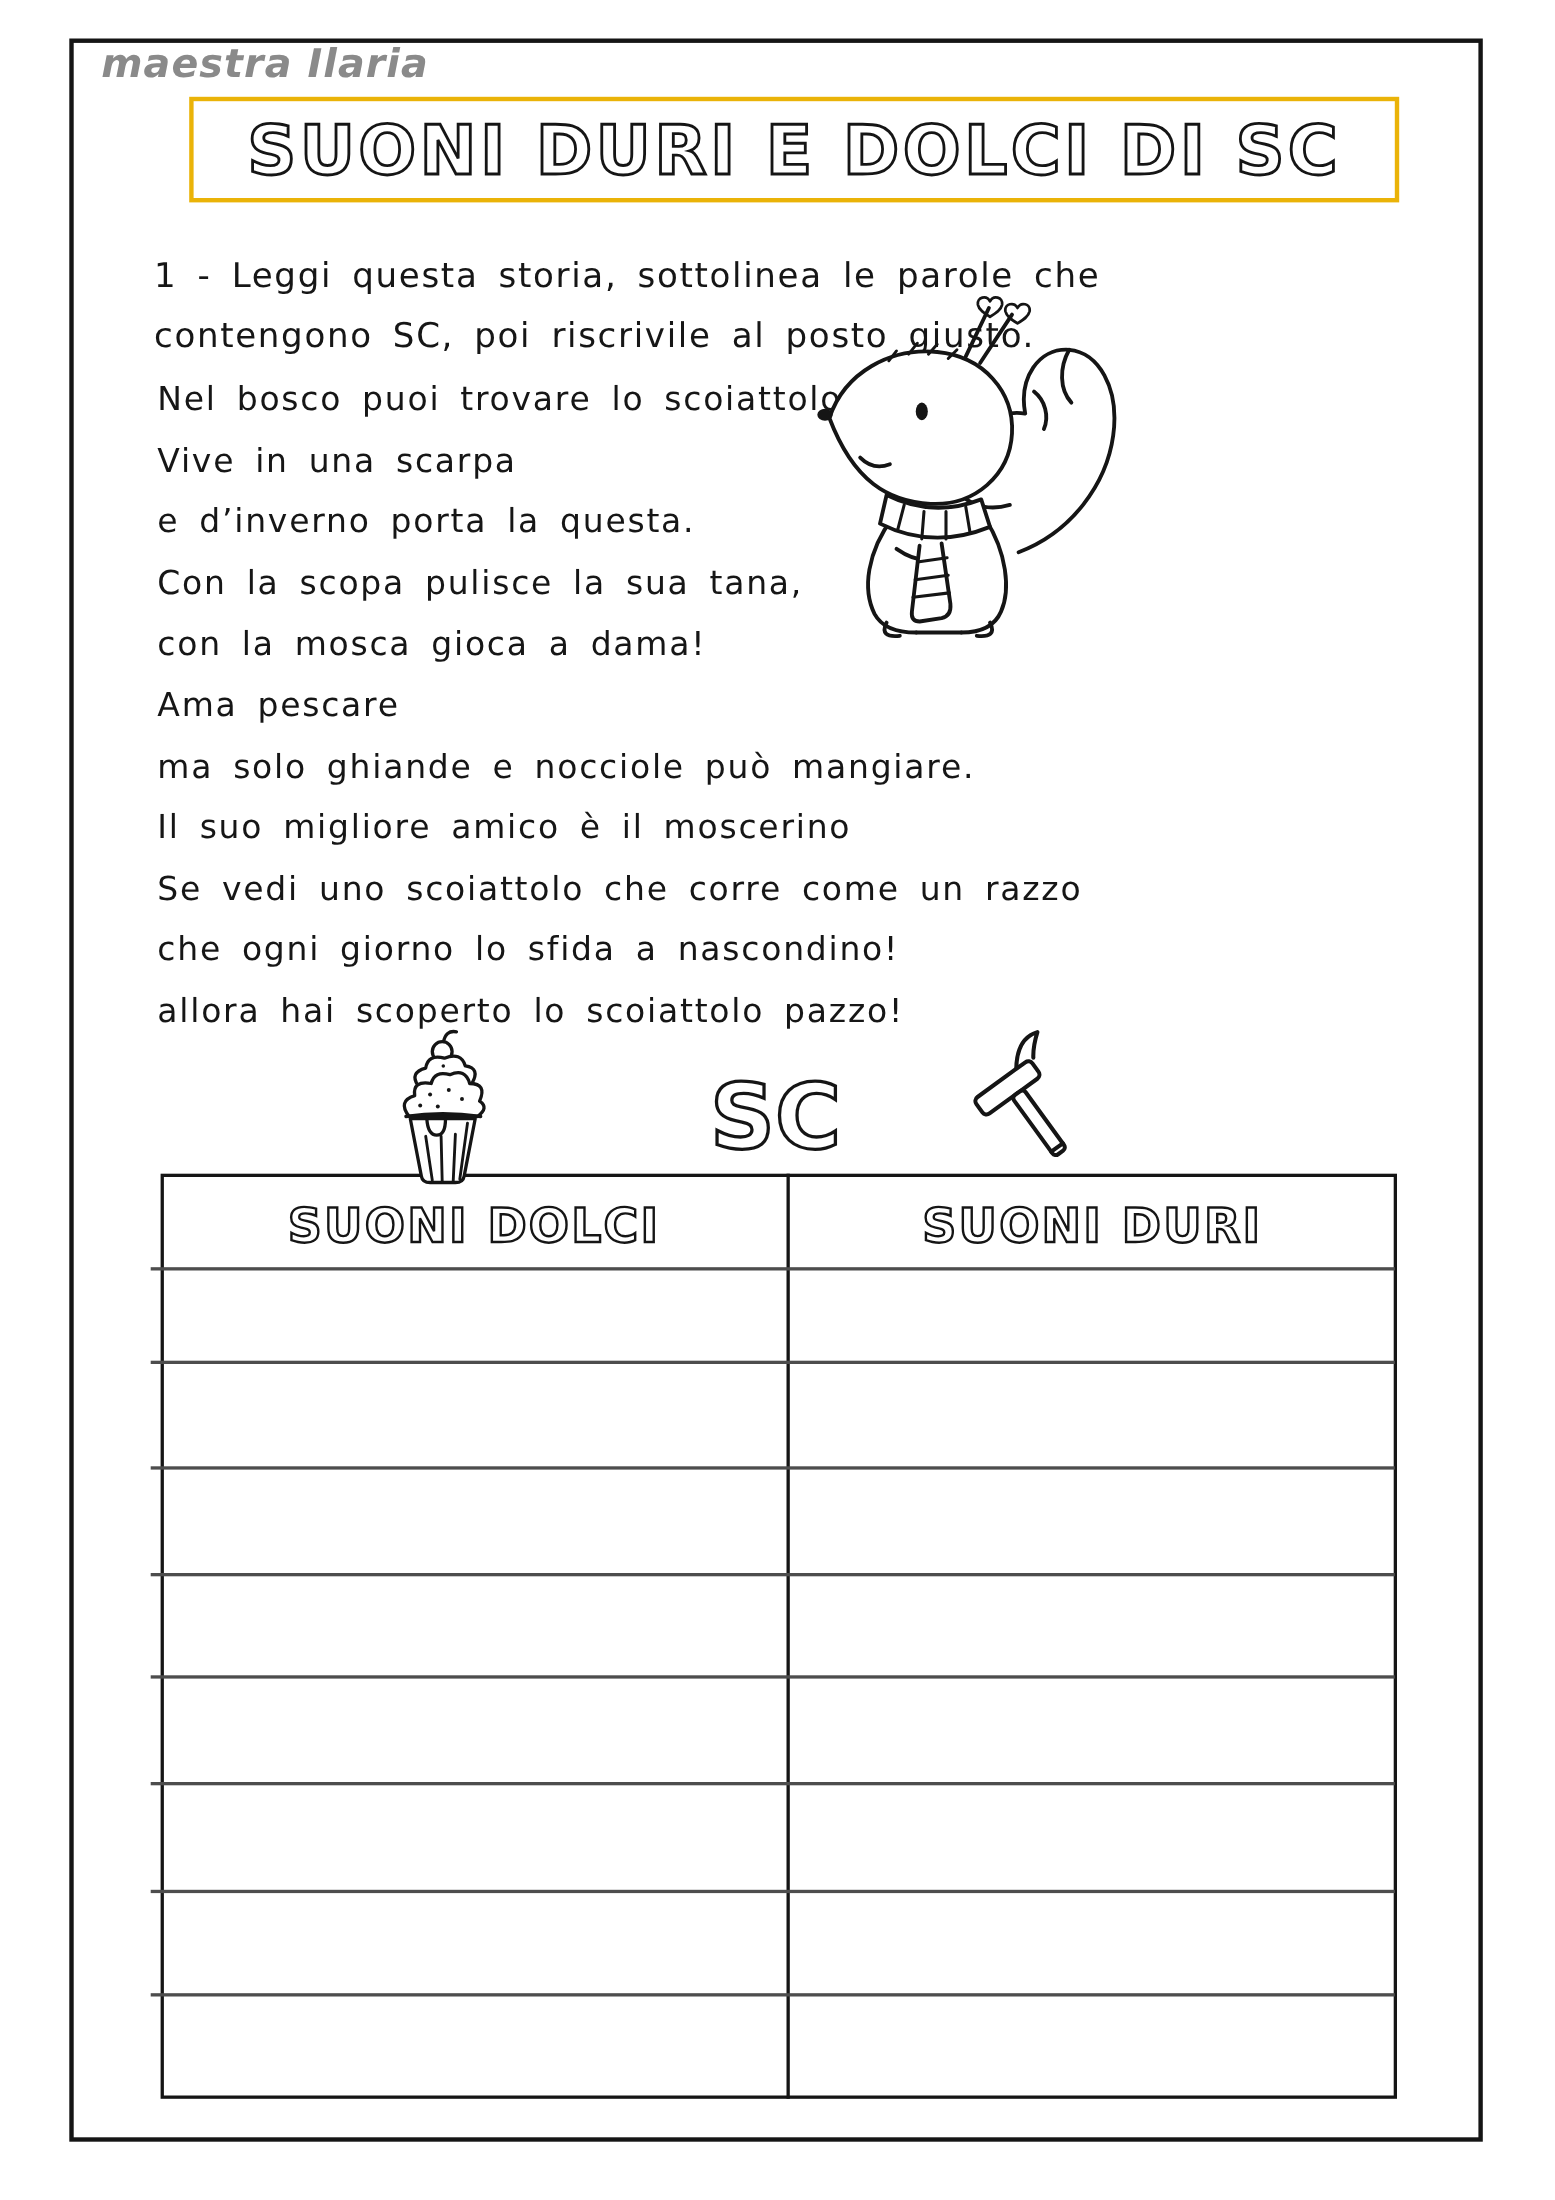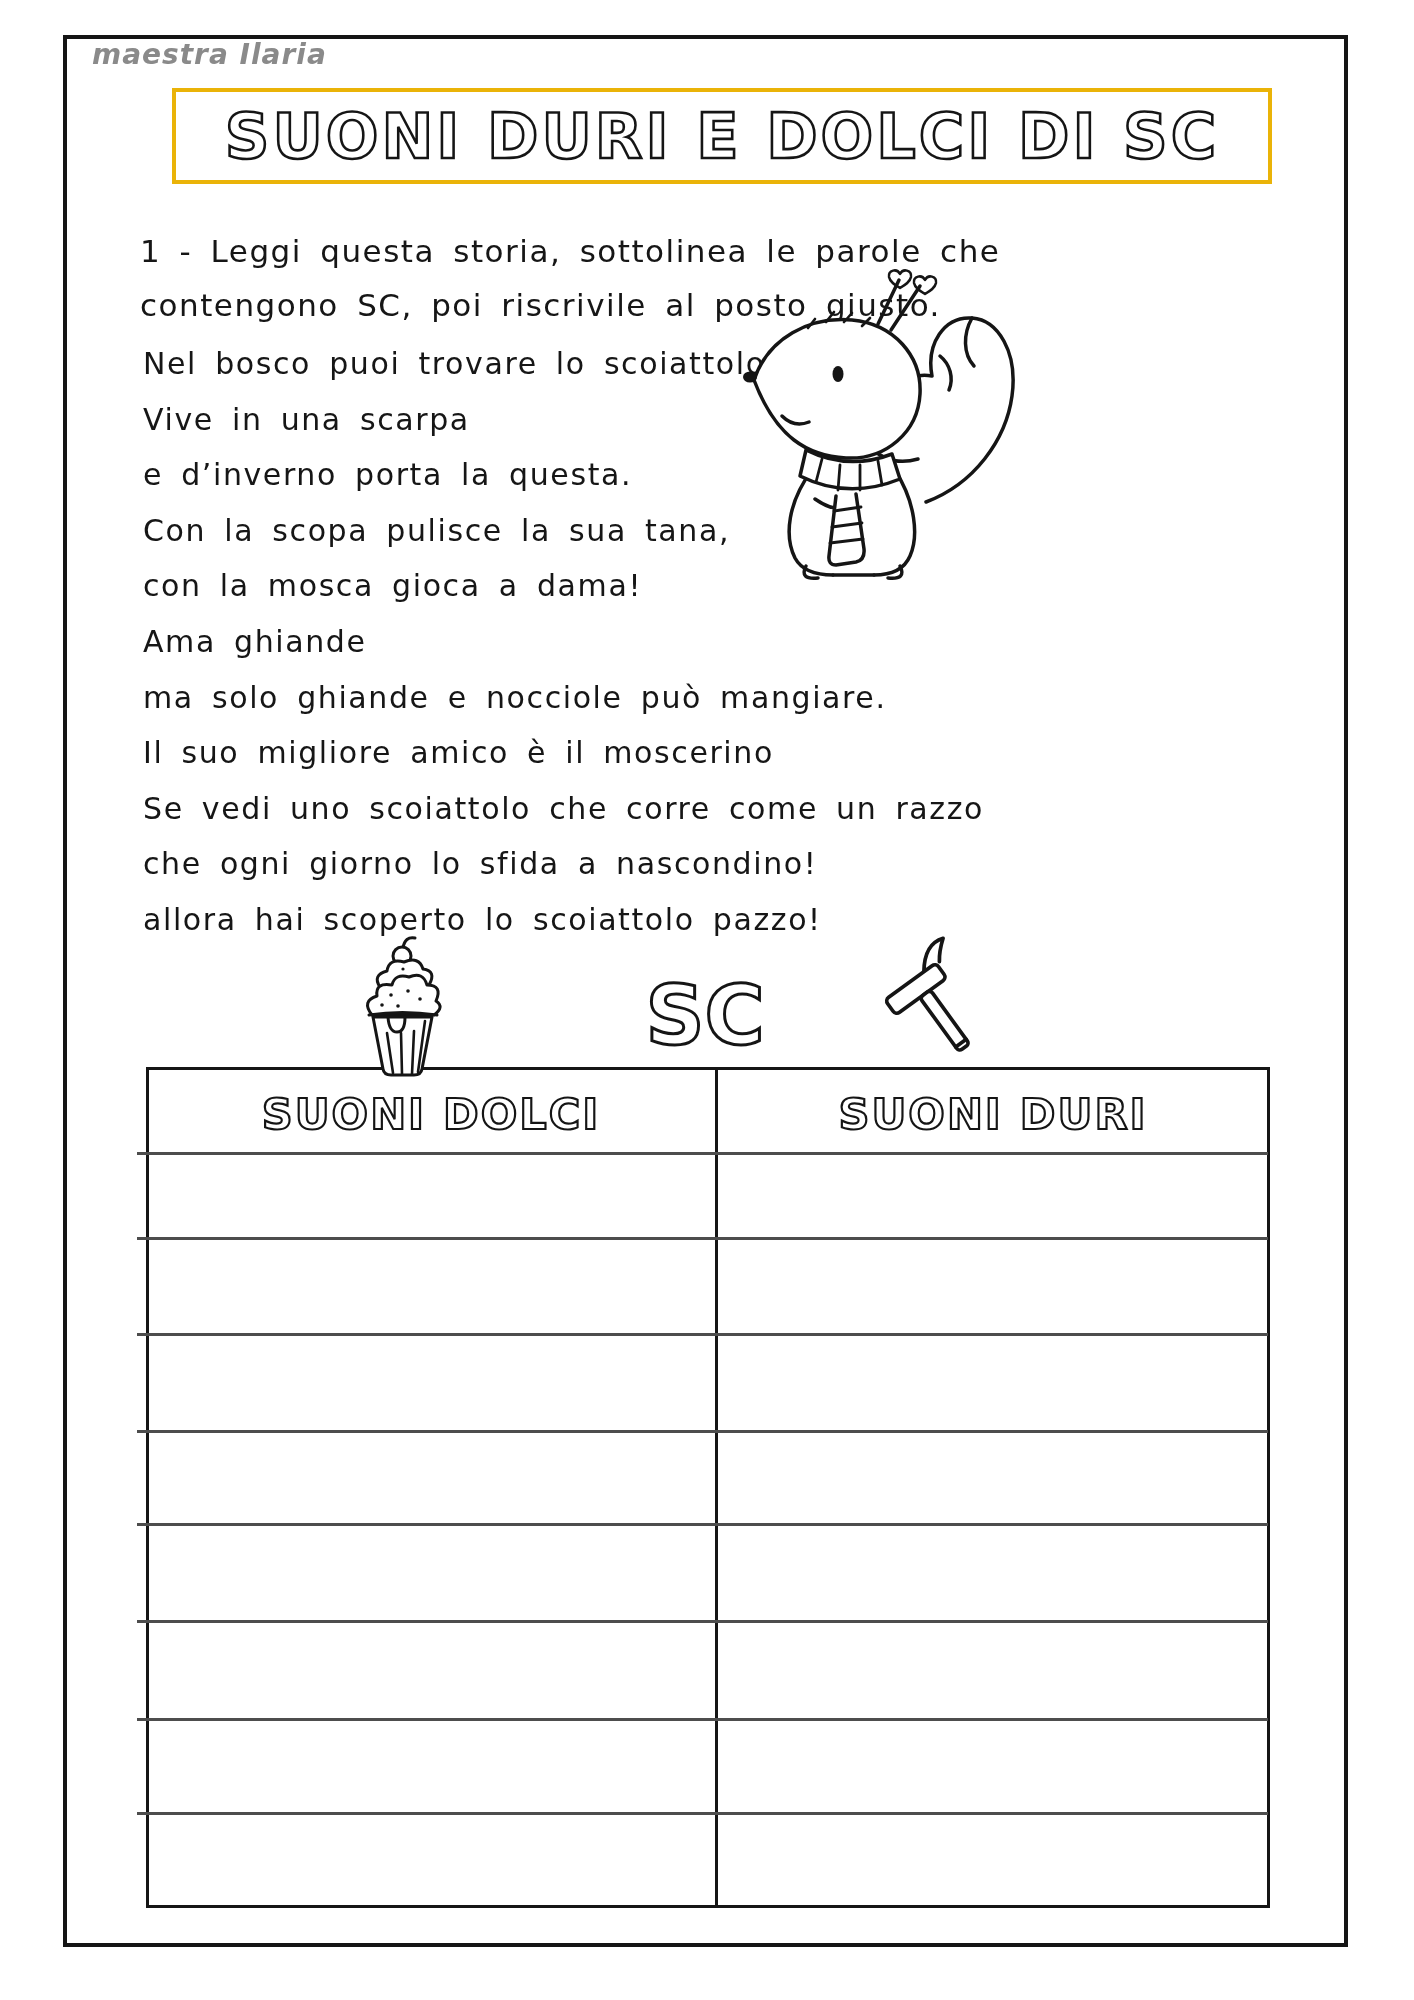--- a/index.html
+++ b/index.html
@@ -1,20 +1,20 @@
 <!DOCTYPE html>
 <html><head>
 <meta charset="utf-8">
 <style>
   html,body{margin:0;padding:0;background:#ffffff;}
   .sheet{position:relative;width:1414px;height:2000px;background:#fff;overflow:hidden;
          font-family:"DejaVu Sans","Liberation Sans",sans-serif;color:#161616;}
   .page-border{position:absolute;left:63px;top:35px;width:1285px;height:1912px;
                border:4px solid #151515;box-sizing:border-box;}
-  .logo{position:absolute;left:92px;top:38px;font-size:28px;font-weight:bold;font-style:italic;
+  .logo{position:absolute;left:92px;top:38px;font-size:36px;font-weight:bold;font-style:italic;
         color:#8a8a8a;letter-spacing:1px;}
   .title-box{position:absolute;left:172px;top:88px;width:1100px;height:96px;
              border:4px solid #eab308;box-sizing:border-box;background:#fff;}
   .instruction{position:absolute;left:140px;top:224px;width:935px;font-size:31px;
                line-height:54px;letter-spacing:1.5px;word-spacing:7px;}
   .story{position:absolute;left:143px;top:336px;width:960px;font-size:30px;
          letter-spacing:1.6px;word-spacing:7px;}
   .story .line{height:55.6px;line-height:55.6px;white-space:nowrap;}
   .art{position:absolute;}
   .table-frame{position:absolute;left:146px;top:1067px;width:1124px;height:841px;
@@ -41,21 +41,21 @@
   </div>
 
   <div class="instruction">1 - Leggi questa storia, sottolinea le parole che contengono SC, poi riscrivile al posto giusto.</div>
 
   <div class="story">
     <div class="line">Nel bosco puoi trovare lo scoiattolo pazzo!</div>
     <div class="line">Vive in una scarpa</div>
     <div class="line">e d’inverno porta la questa.</div>
     <div class="line">Con la scopa pulisce la sua tana,</div>
     <div class="line">con la mosca gioca a dama!</div>
-    <div class="line">Ama ghiande</div>
+    <div class="line">Ama pescare</div>
     <div class="line">ma solo ghiande e nocciole può mangiare.</div>
     <div class="line">Il suo migliore amico è il moscerino</div>
     <div class="line">Se vedi uno scoiattolo che corre come un razzo</div>
     <div class="line">che ogni giorno lo sfida a nascondino!</div>
     <div class="line">allora hai scoperto lo scoiattolo pazzo!</div>
   </div>
 
   <svg class="art" style="left:688px;top:258px;" width="332" height="332" viewBox="0 0 332 332">
     <g fill="none" stroke="#151515" stroke-width="3.5" stroke-linecap="round" stroke-linejoin="round">
 

